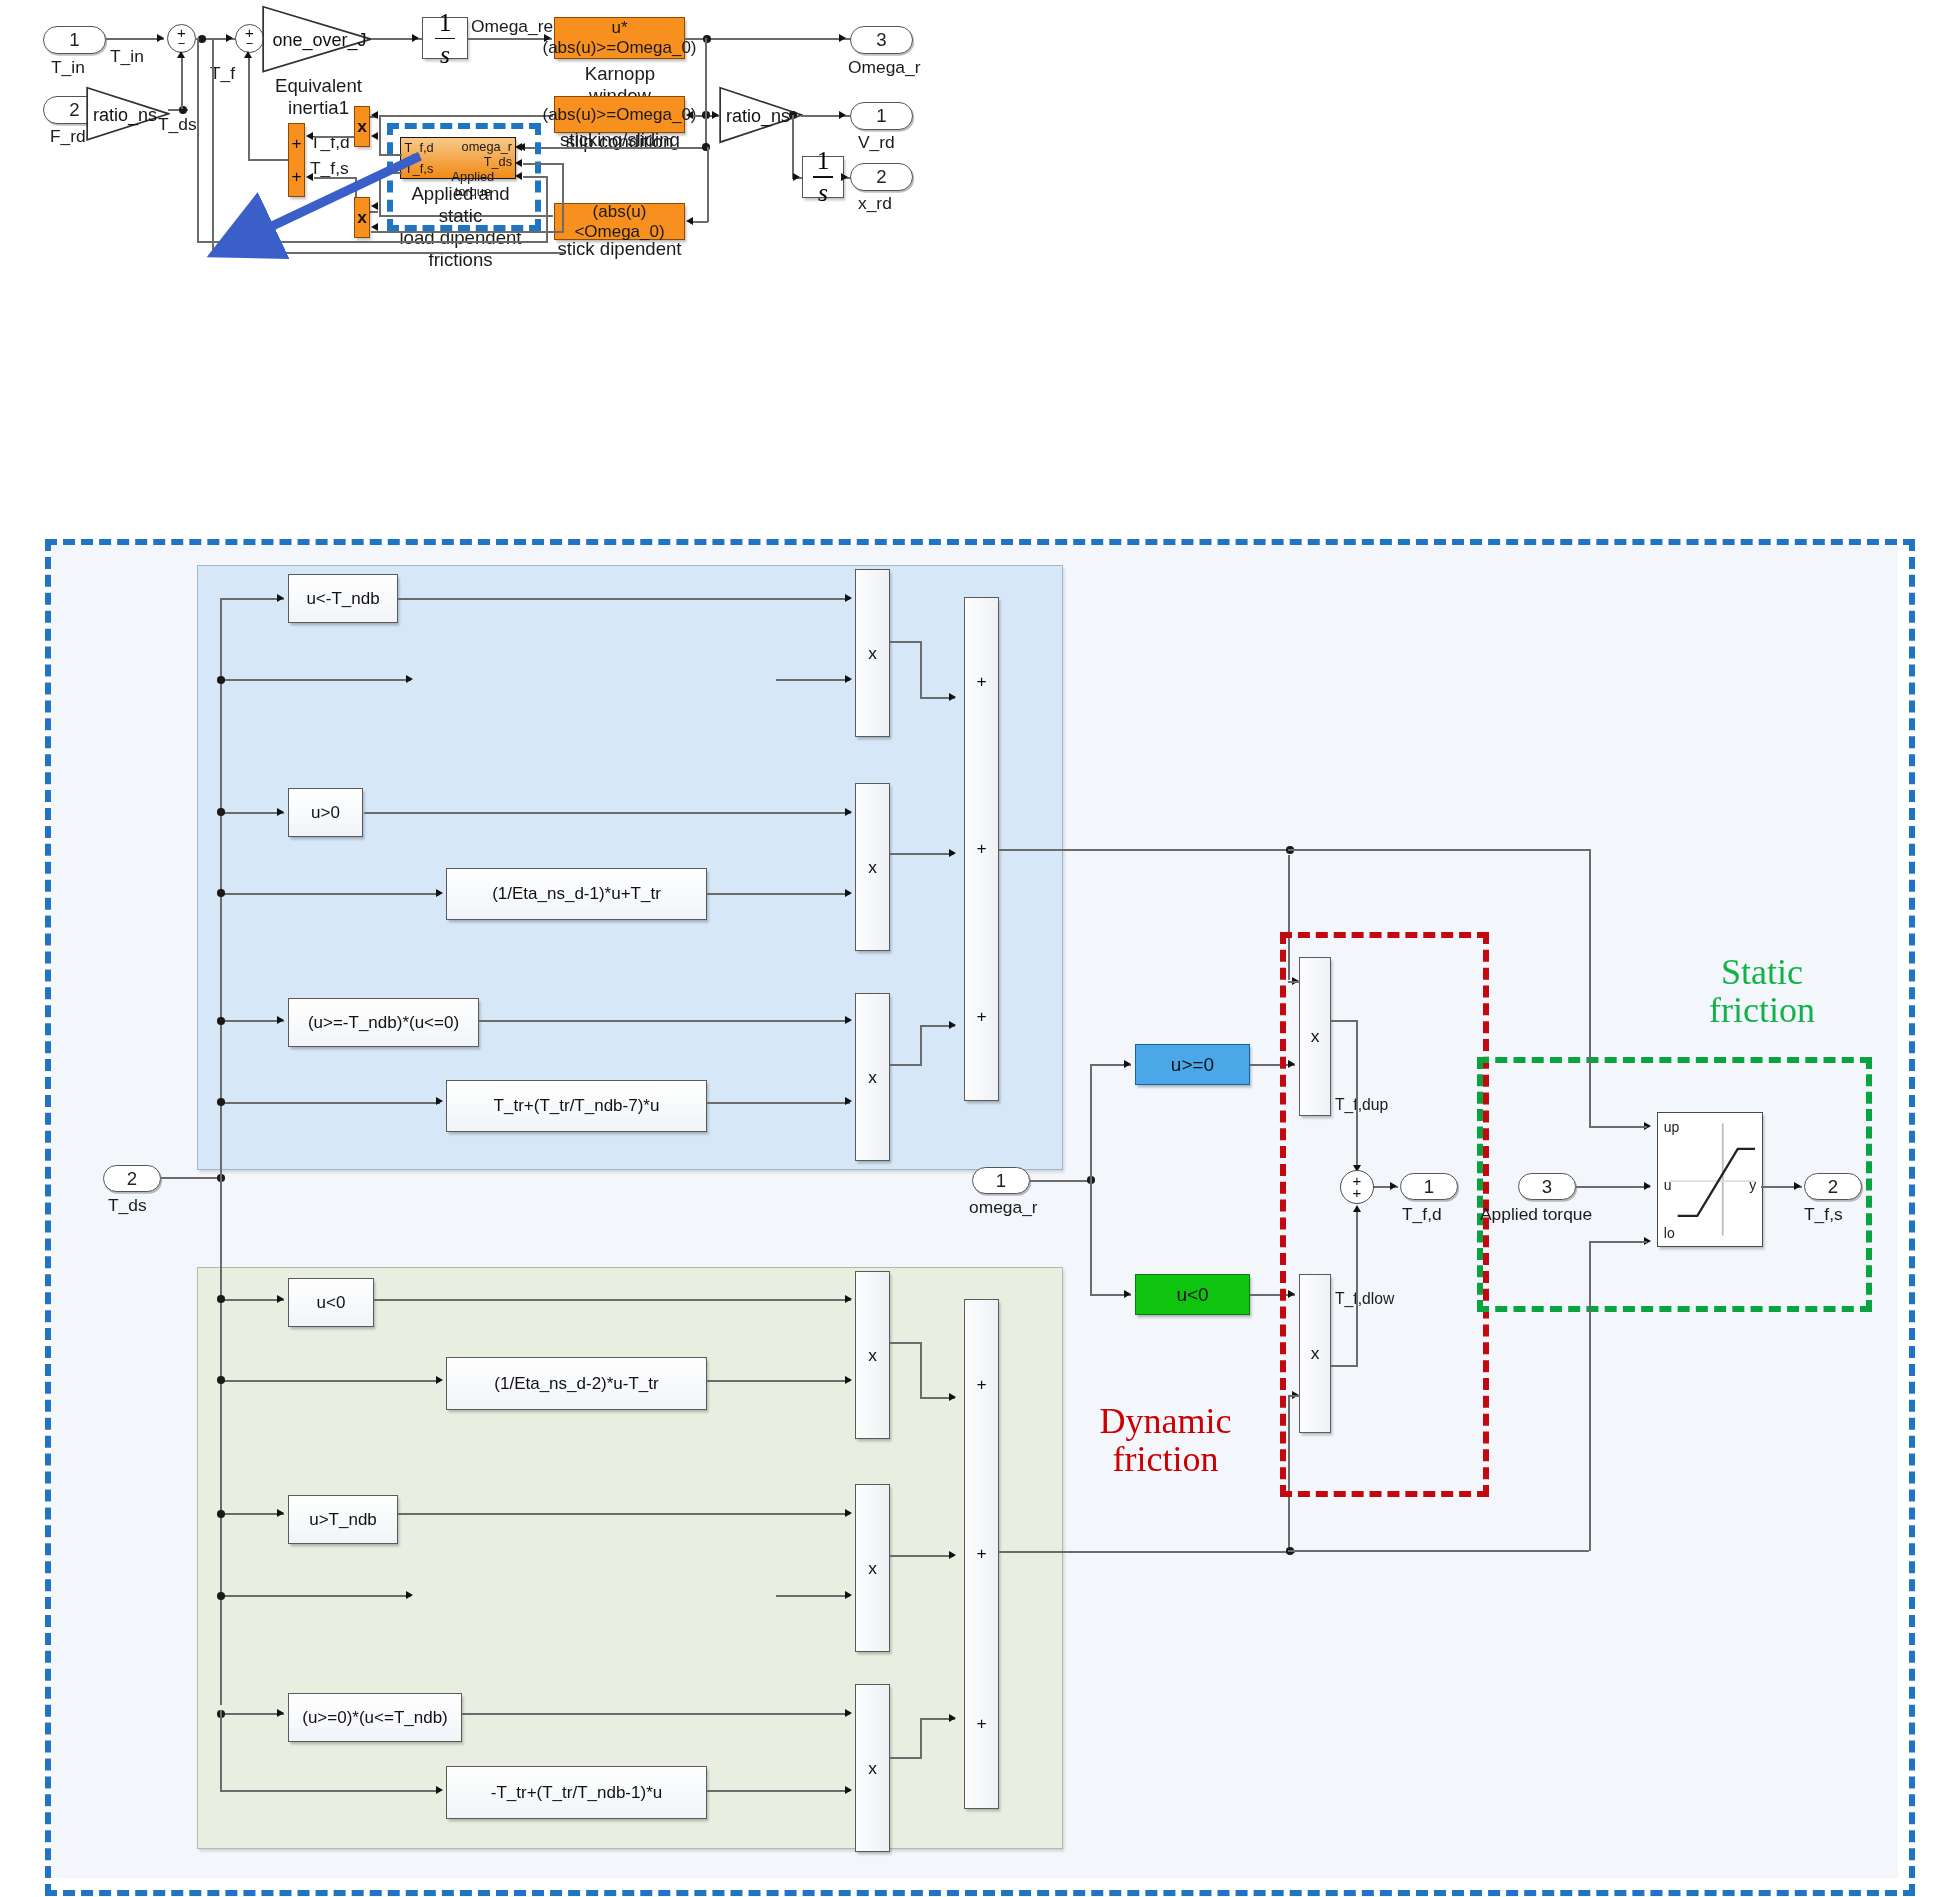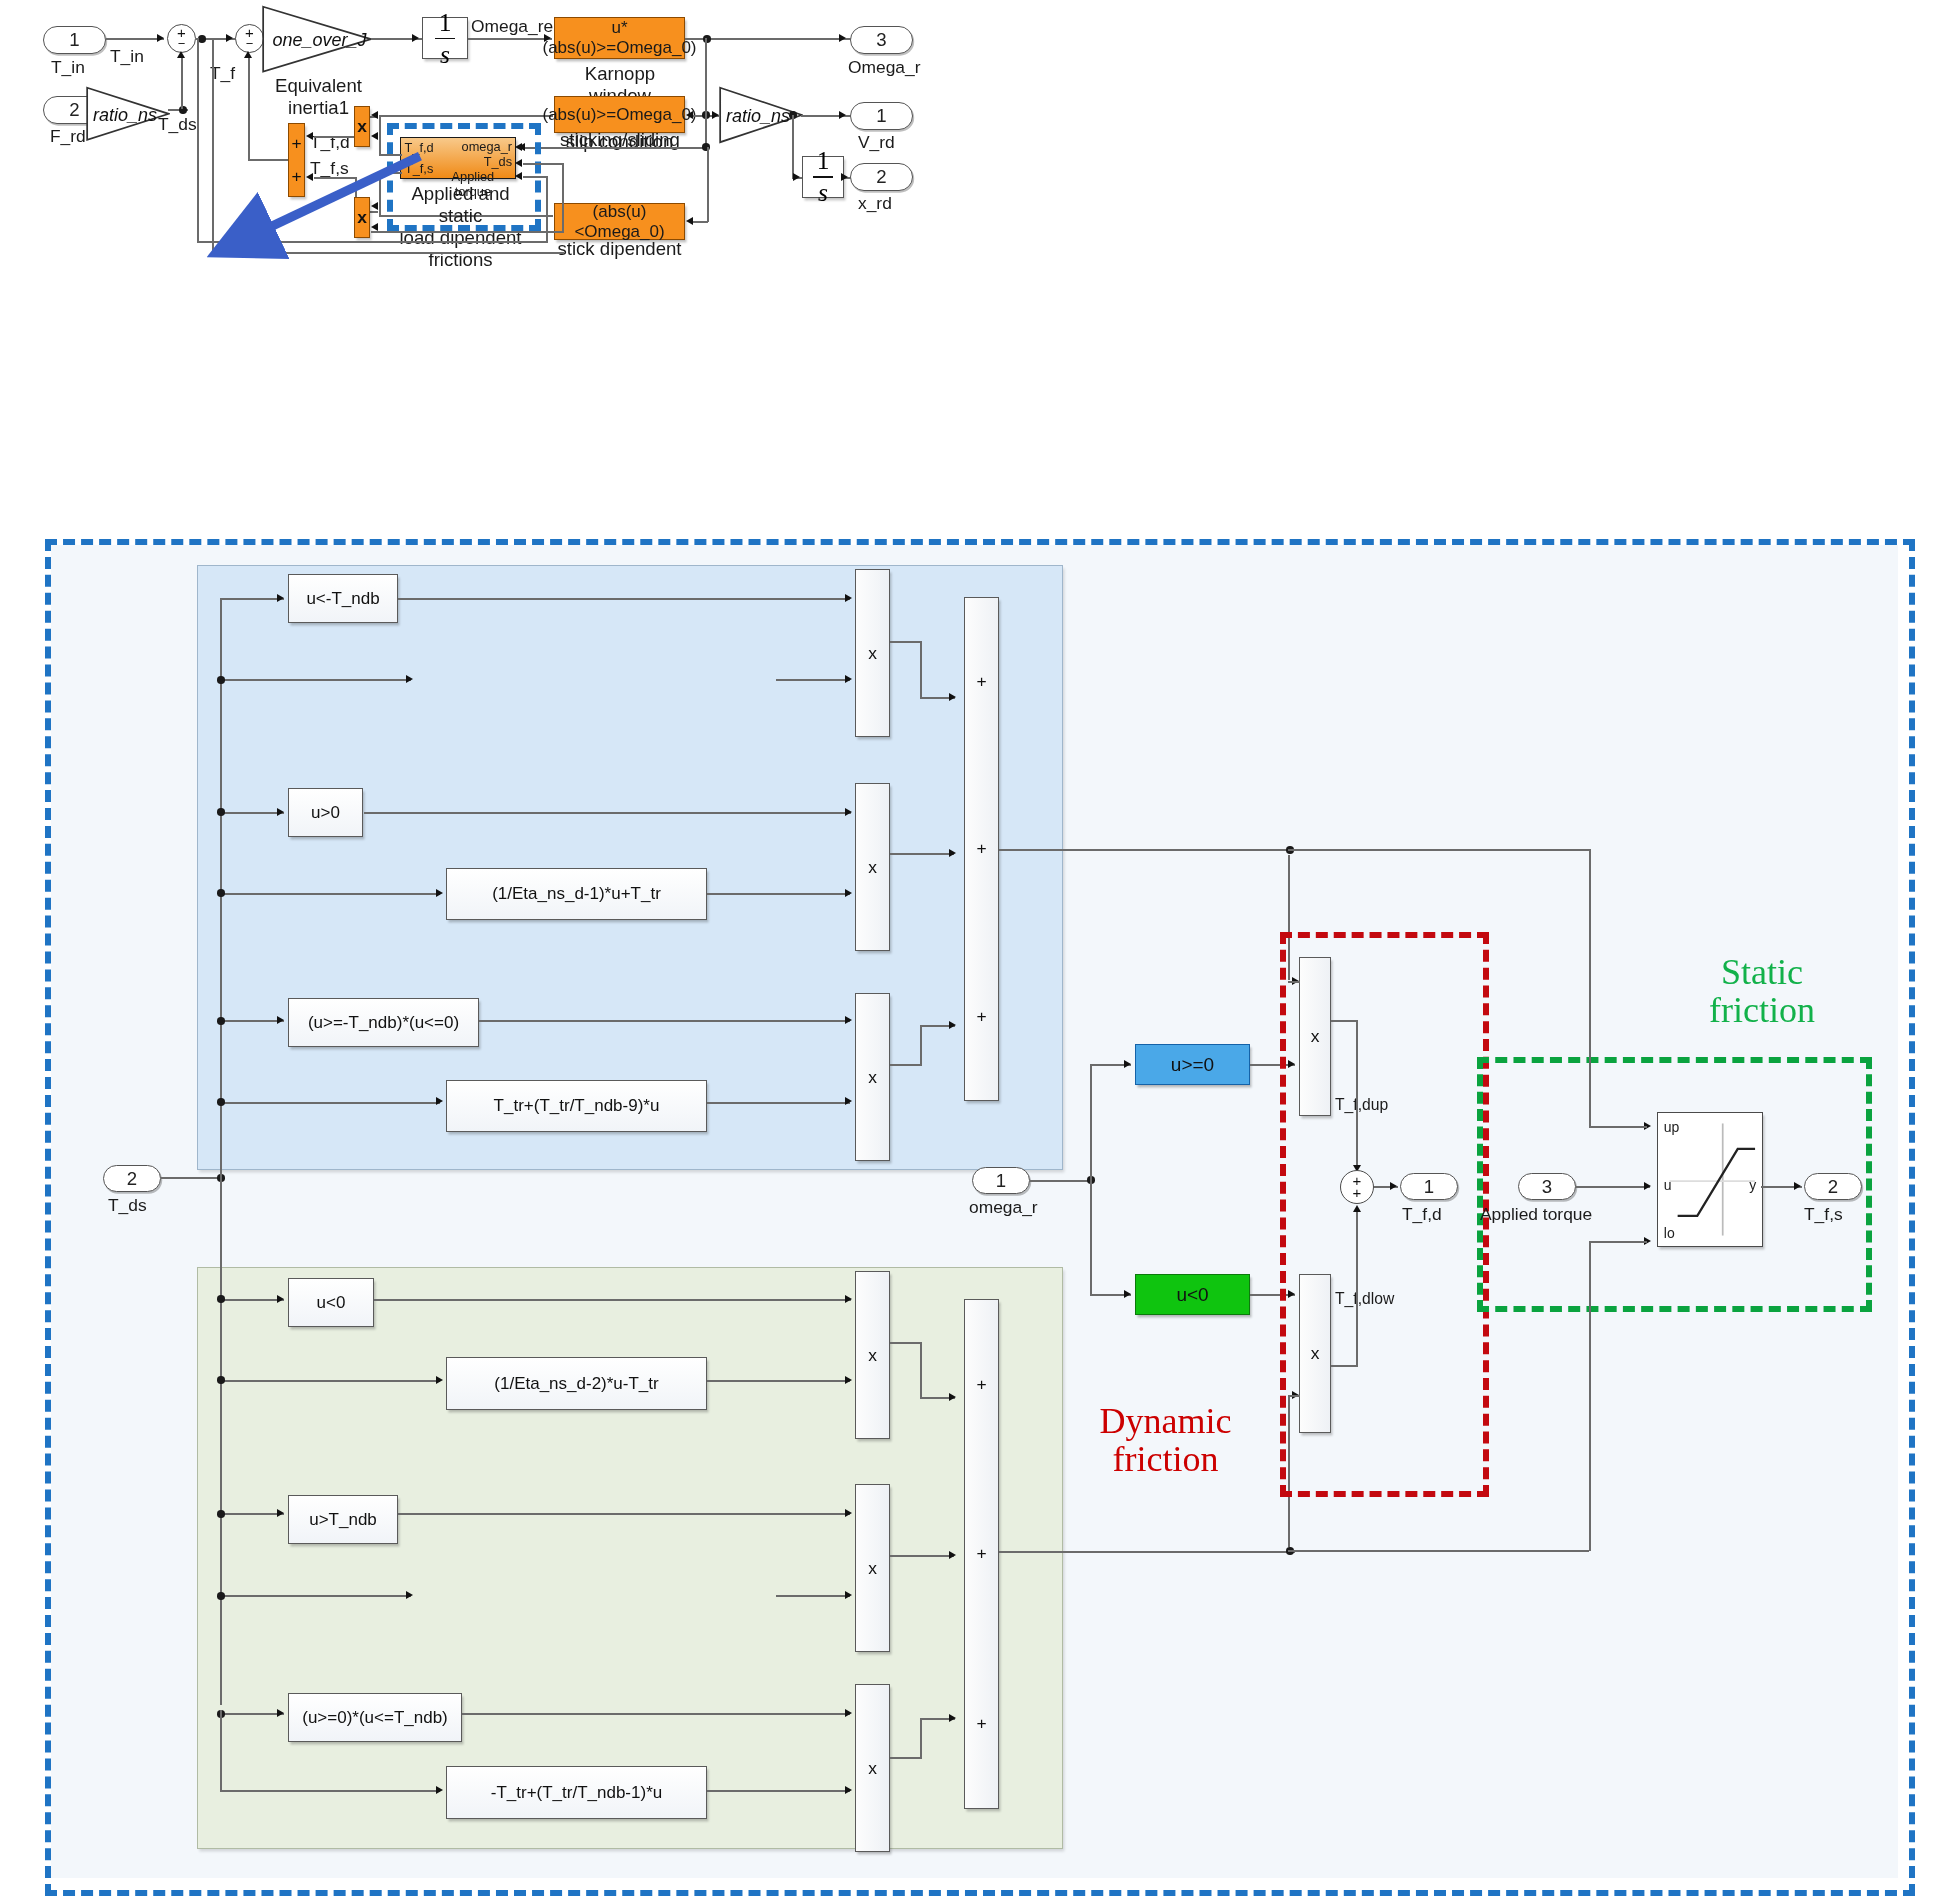--- a/index.html
+++ b/index.html
@@ -77,21 +77,21 @@
   .intblk{
     border:1.4px solid #555;background:#fff;box-shadow:2.3px 2.9px 2.3px rgba(0,0,0,.22);
     display:flex;align-items:center;justify-content:center;
   }
   .frac{display:flex;flex-direction:column;align-items:center;font-family:"Liberation Serif",serif;font-size:25.5px;line-height:1;}
   .frac .num{}
   .frac .bar{width:20px;height:1.7px;background:#111;margin:2.3px 0;}
   .frac .den{font-style:italic;}
 
   
-  .gain{position:absolute;font-style:italic;}
+  .gain{position:absolute;}
   .gain .tri{position:absolute;inset:0;}
   .gain .gl{position:absolute;font-size:18px;color:#111;white-space:nowrap;}
 
   
   .satblk{
     position:absolute;border:1.7px solid #4a4a4a;background:#fff;
     box-shadow:2.3px 2.9px 2.3px rgba(0,0,0,.22);
   }
   .satblk .pl{position:absolute;font-size:14px;color:#222;}
 
@@ -413,21 +413,21 @@
   <div class="ab fcnblk" style="left:288px;top:998px;width:191px;height:49px;">
     <span>(u&gt;=-T_ndb)*(u&lt;=0)</span>
   </div>
   <div class="wire wh" style="left:479px;top:1020px;width:371px;"></div>
   <div class="arr arr-r arr-sm" style="left:845px;top:1016px;"></div>
 
   <div class="wire wh" style="left:220px;top:1102px;width:220px;"></div>
   <div class="node" style="left:217px;top:1098px;"></div>
   <div class="arr arr-r arr-sm" style="left:436px;top:1097px;"></div>
   <div class="ab fcnblk" style="left:446px;top:1080px;width:261px;height:52px;">
-    <span>T_tr+(T_tr/T_ndb-9)*u</span>
+    <span>T_tr+(T_tr/T_ndb-7)*u</span>
   </div>
   <div class="wire wh" style="left:707px;top:1102px;width:143px;"></div>
   <div class="arr arr-r arr-sm" style="left:845px;top:1097px;"></div>
 
   <div class="ab mulbar" style="left:855px;top:993px;width:35px;height:168px;">
     <span>x</span>
   </div>
   <div class="wire wh" style="left:890px;top:1064px;width:32px;"></div>
   <div class="wire wv" style="left:920px;top:1025px;height:41px;"></div>
   <div class="wire wh" style="left:920px;top:1025px;width:35px;"></div>

